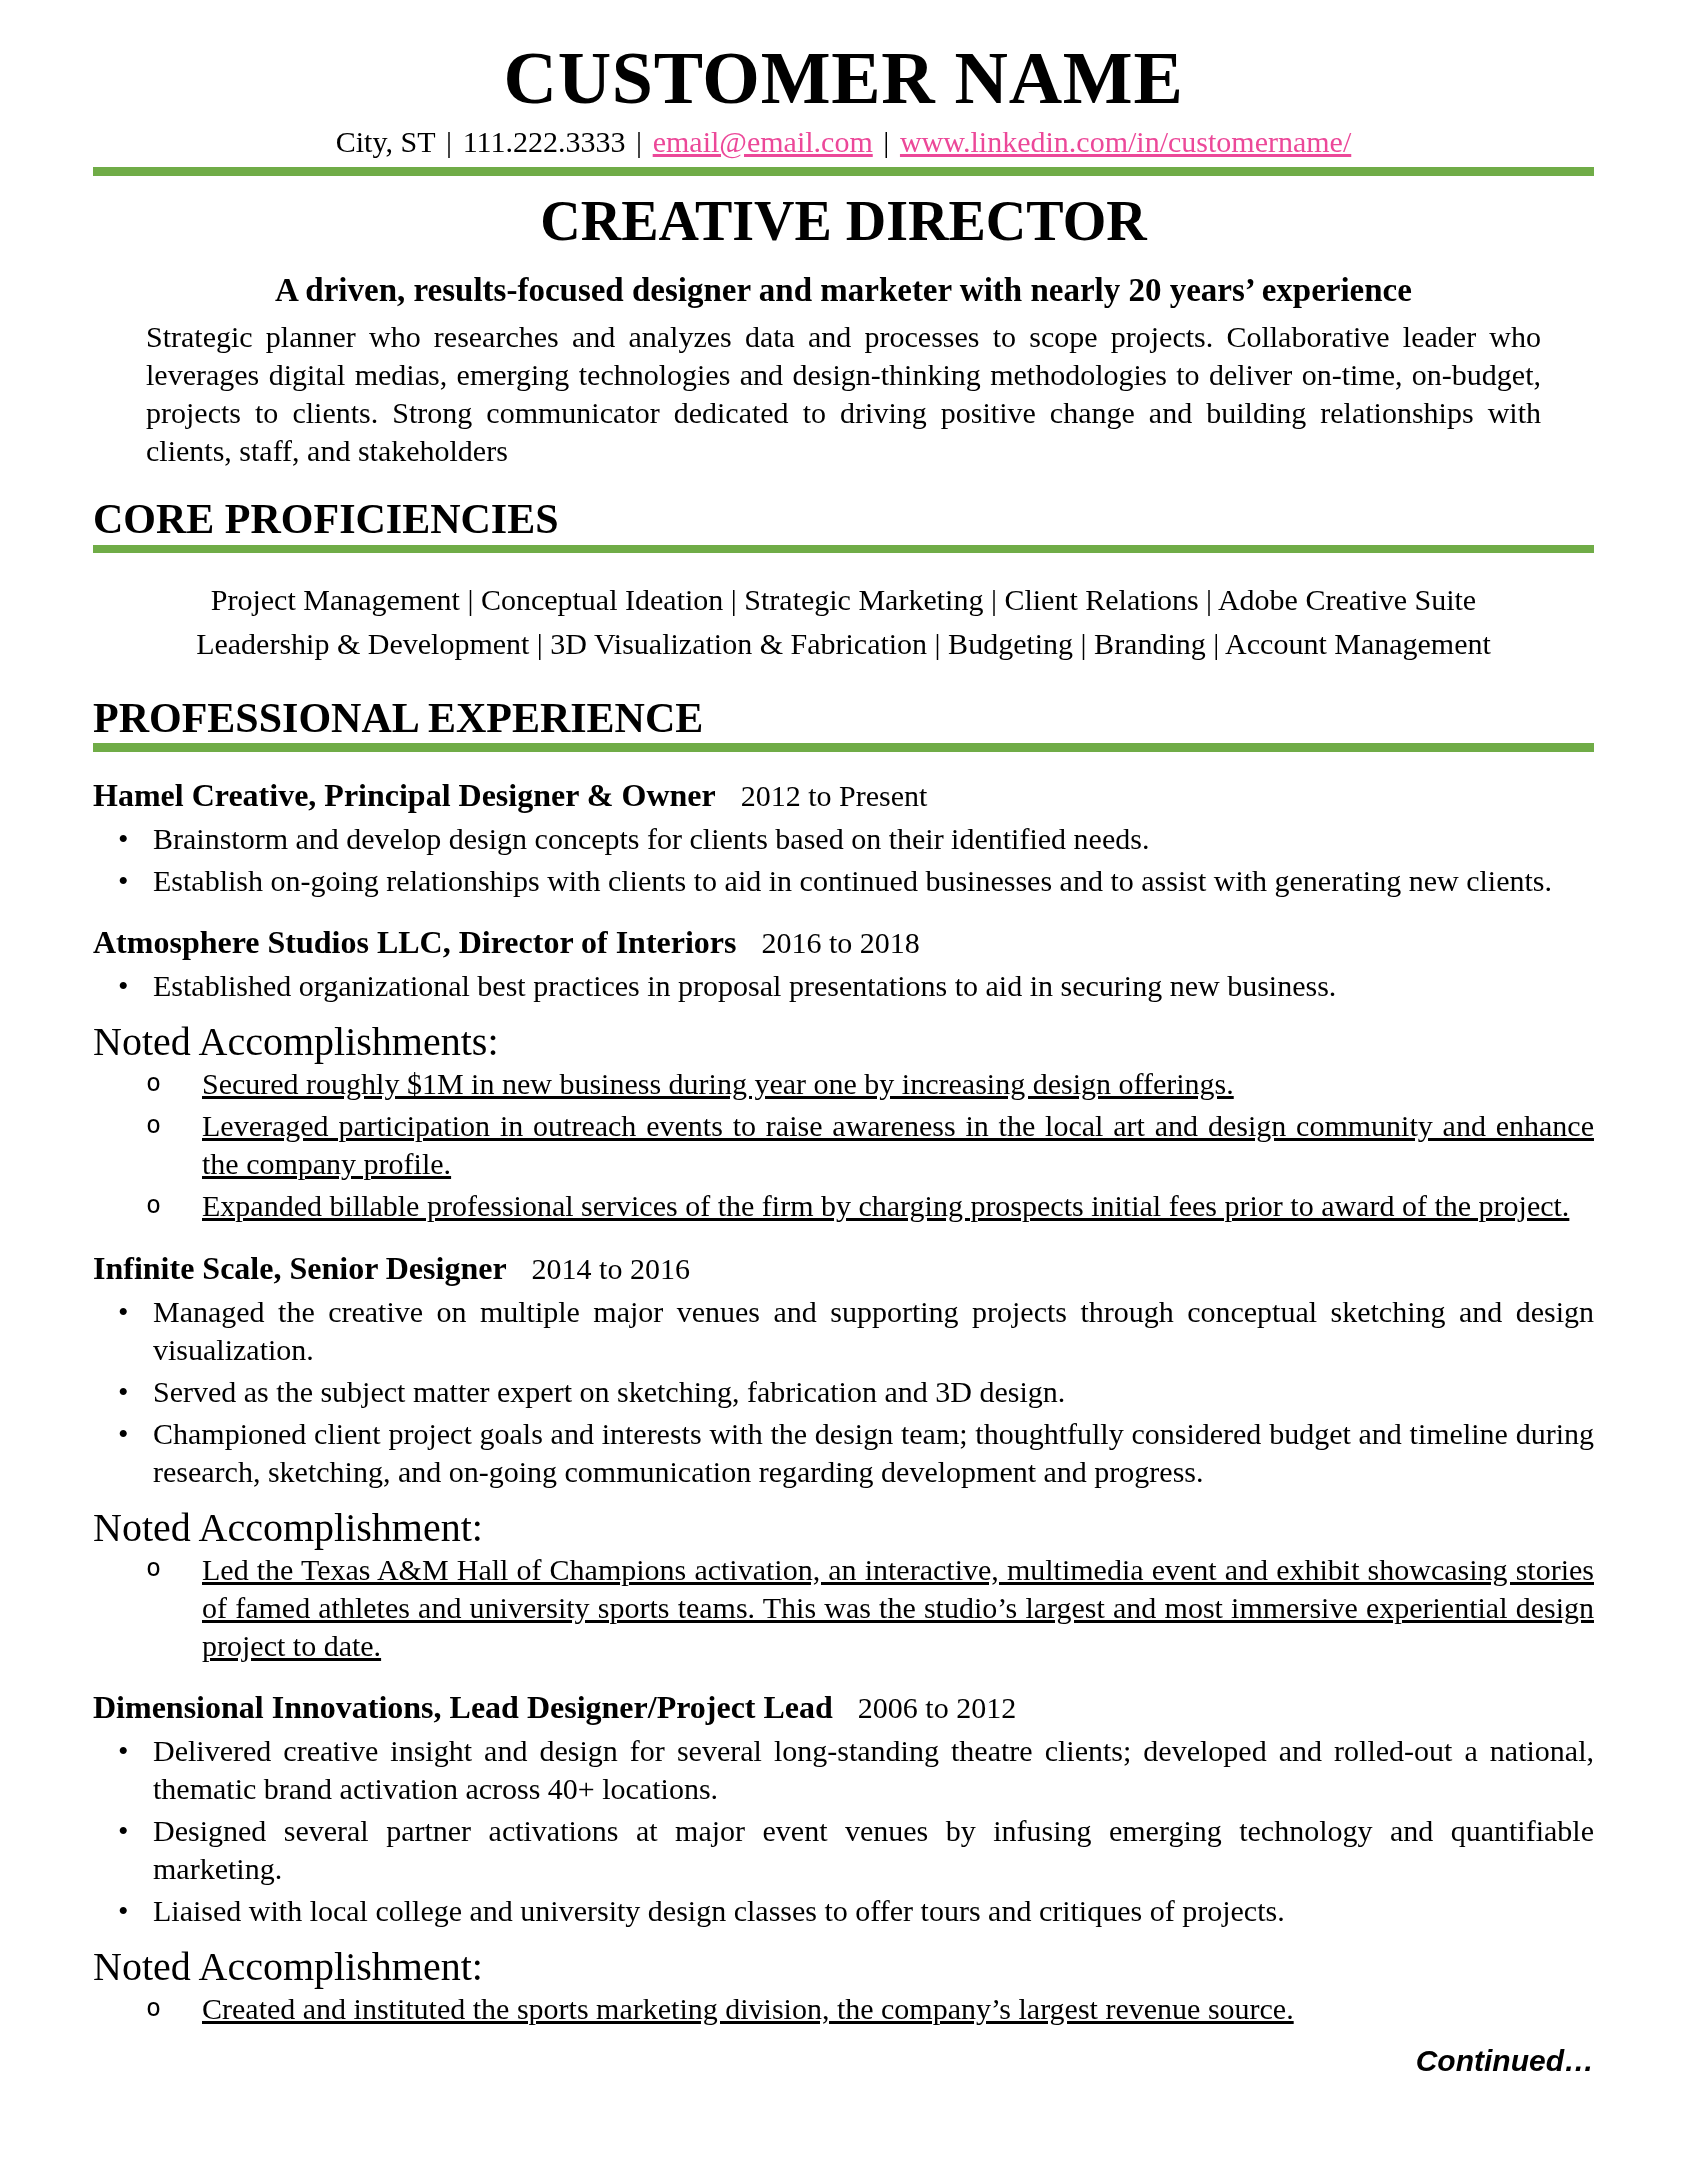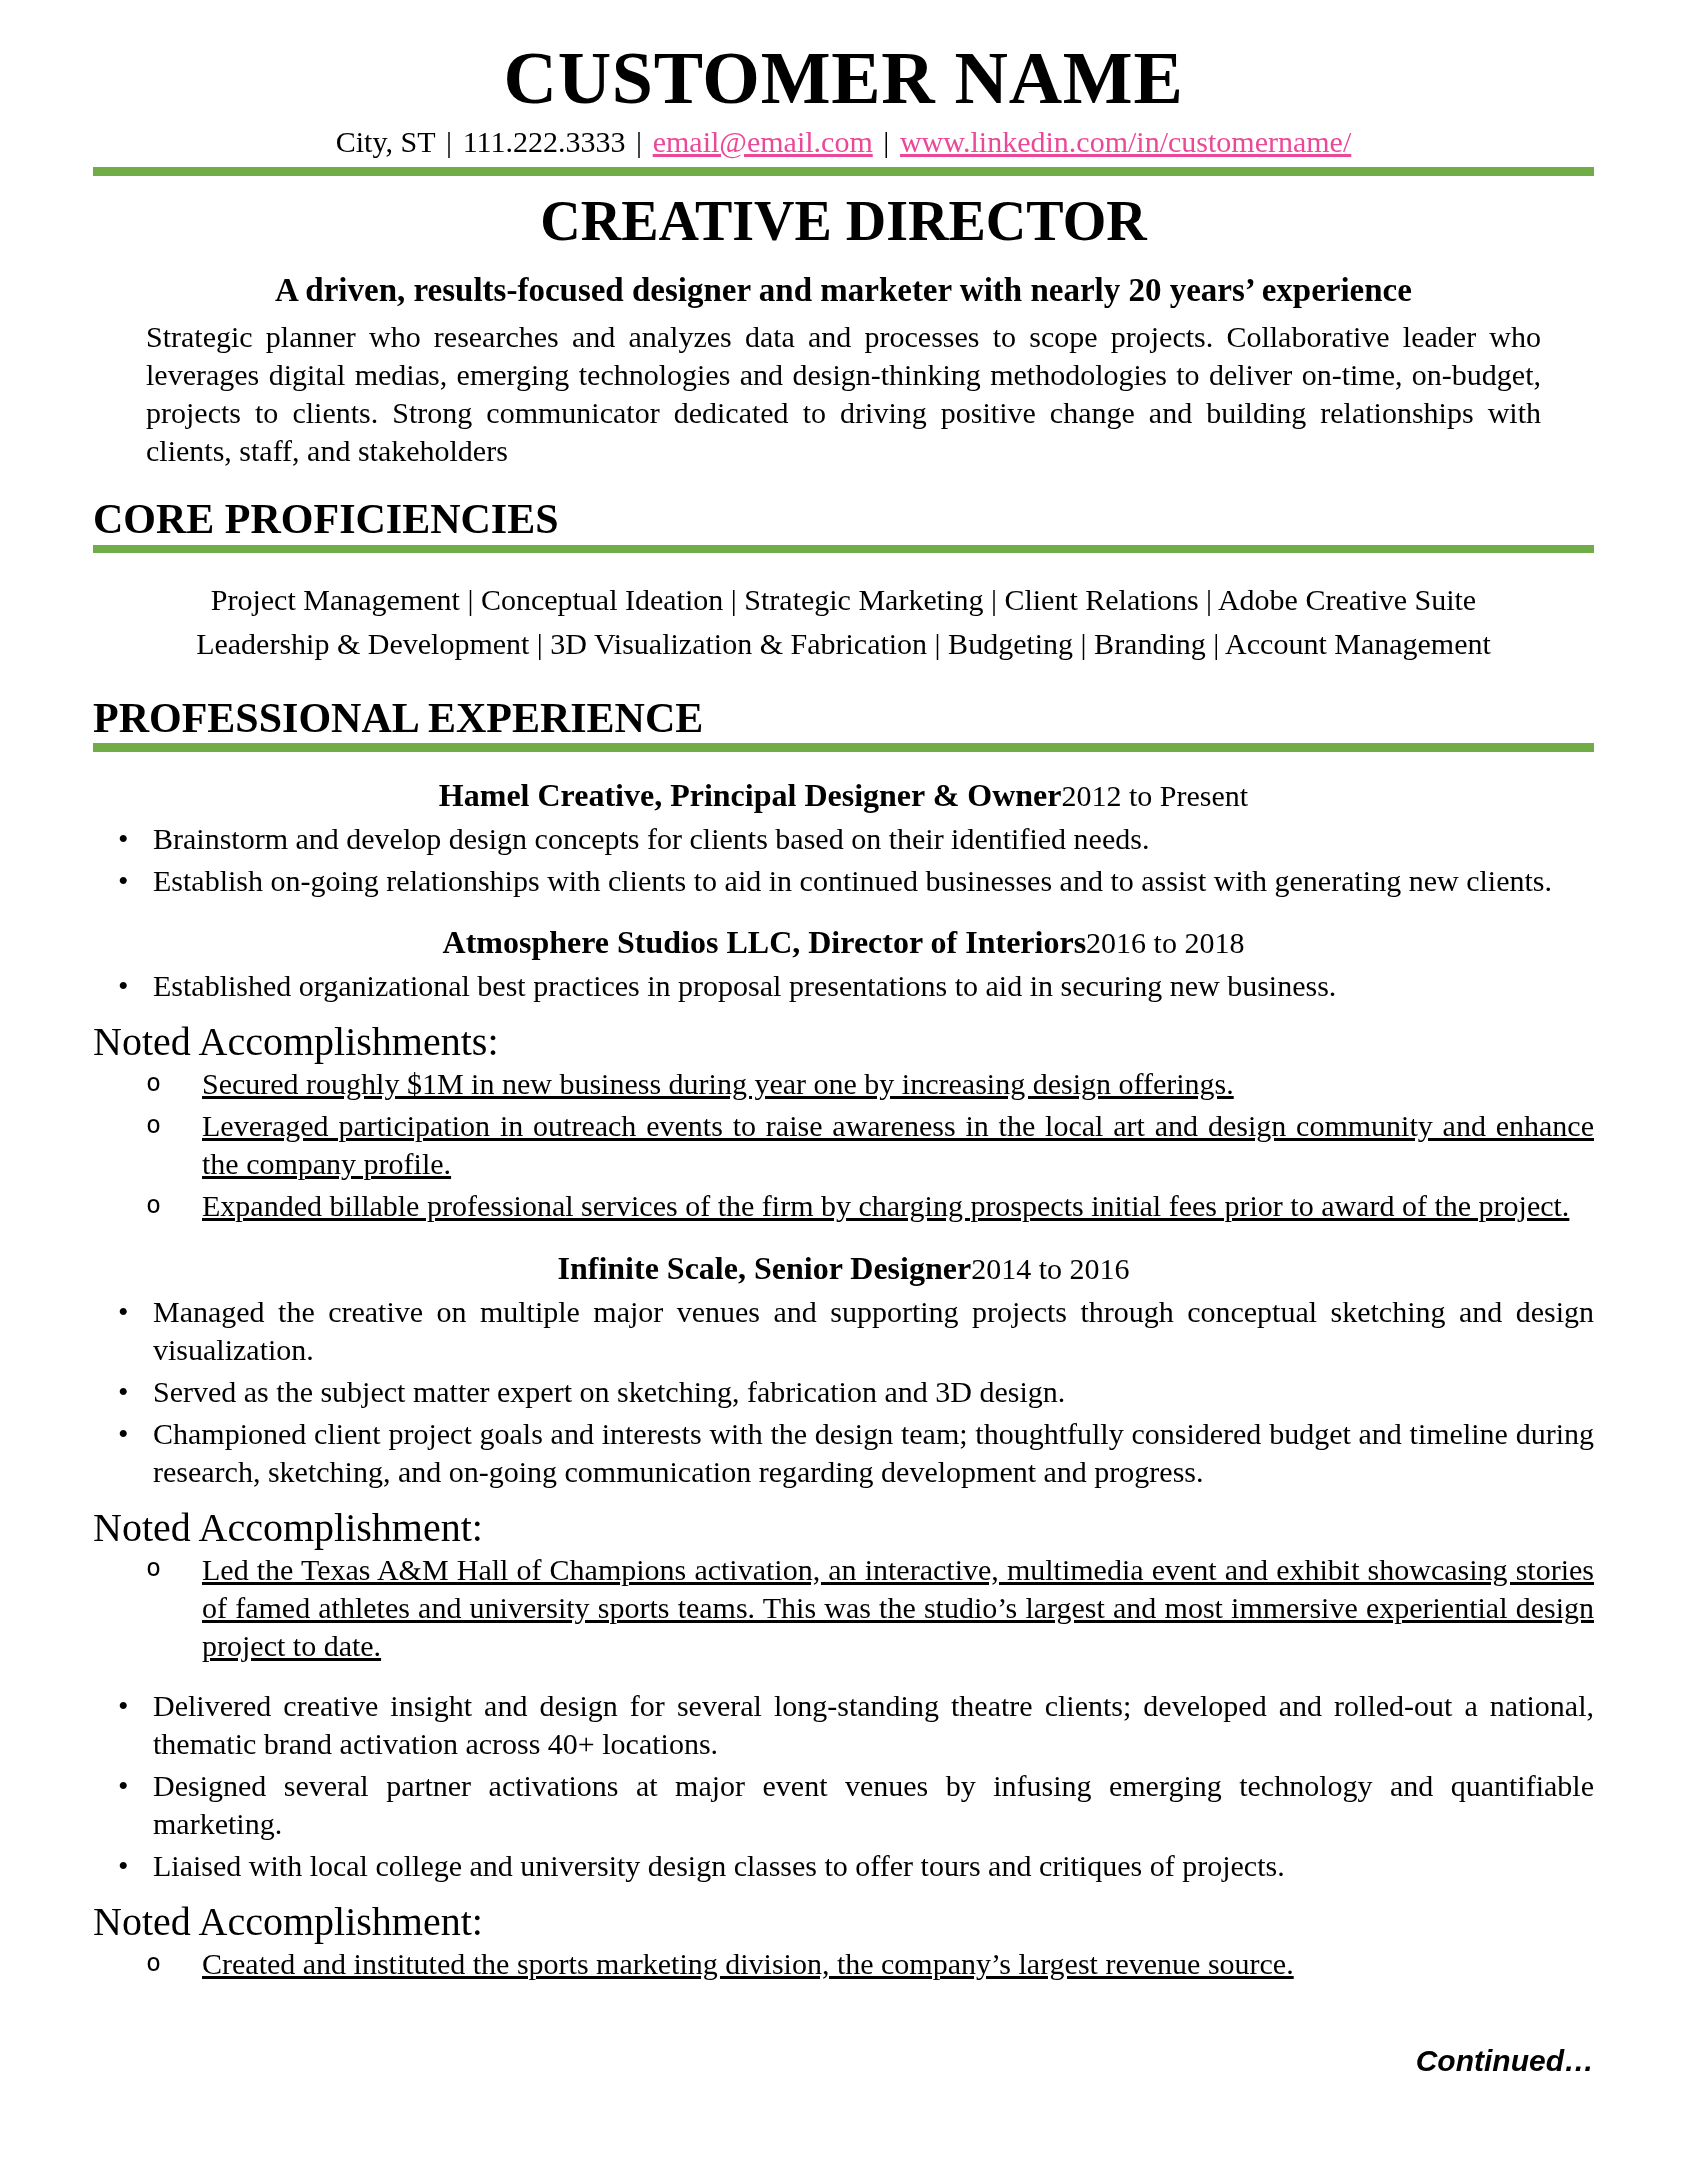--- a/index.html
+++ b/index.html
@@ -22,21 +22,21 @@
   .summary{font-size:30px;line-height:38px;text-align:justify;margin:8px 53px 0 53px;}
 
   
   .section-head{font-weight:bold;font-size:42px;line-height:48px;margin-top:25px;}
   .section-head.pe{margin-top:28px;}
   .section-rule{height:8.6px;background:#70AC47;margin-top:1.3px;}
   .prof-block{margin-top:25px;text-align:center;font-size:30px;line-height:44px;}
 
   
   .job{margin-top:22.5px;}
-  .job-header{display:flex;justify-content:center;align-items:baseline;}
+  .job-header{display:flex;justify-content:flex-start;align-items:baseline;gap:25px;}
   .company{font-weight:bold;font-size:32px;line-height:40px;}
   .dates{font-size:30px;line-height:40px;}
   ul{list-style:none;margin:4px 0 0 0;padding:0;}
   ul li{position:relative;font-size:30px;line-height:38px;text-align:justify;margin-bottom:4px;}
   ul.b1 li{padding-left:60px;}
   ul.b1 li::before{content:"\2022";position:absolute;left:25px;top:0;font-size:30px;}
   ul.b2 li{padding-left:109px;text-decoration:underline;}
   ul.b2 li::before{content:"o";position:absolute;left:53px;top:-1.3px;font-family:"DejaVu Sans Mono",monospace;font-size:25px;}
   .noted{font-size:40px;line-height:38px;margin-top:18px;}
 
@@ -108,20 +108,24 @@
       <li>Served as the subject matter expert on sketching, fabrication and 3D design.</li>
       <li>Championed client project goals and interests with the design team; thoughtfully considered budget and timeline during research, sketching, and on-going communication regarding development and progress.</li>
     </ul>
     <div class="noted">Noted Accomplishment:</div>
     <ul class="b2">
       <li>Led the Texas A&amp;M Hall of Champions activation, an interactive, multimedia event and exhibit showcasing stories of famed athletes and university sports teams.  This was the studio’s largest and most immersive experiential design project to date.</li>
     </ul>
   </div>
 
   <div class="job">
+    <div class="job-header">
+      <span class="company">Dimensional Innovations, Lead Designer/Project Lead</span>
+      <span class="dates">2006 to 2012</span>
+    </div>
     <ul class="b1">
       <li>Delivered creative insight and design for several long-standing theatre clients; developed and rolled-out a national, thematic brand activation across 40+ locations.</li>
       <li>Designed several partner activations at major event venues by infusing emerging technology and quantifiable marketing.</li>
       <li>Liaised with local college and university design classes to offer tours and critiques of projects.</li>
     </ul>
     <div class="noted">Noted Accomplishment:</div>
     <ul class="b2">
       <li>Created and instituted the sports marketing division, the company’s largest revenue source.</li>
     </ul>
   </div>

